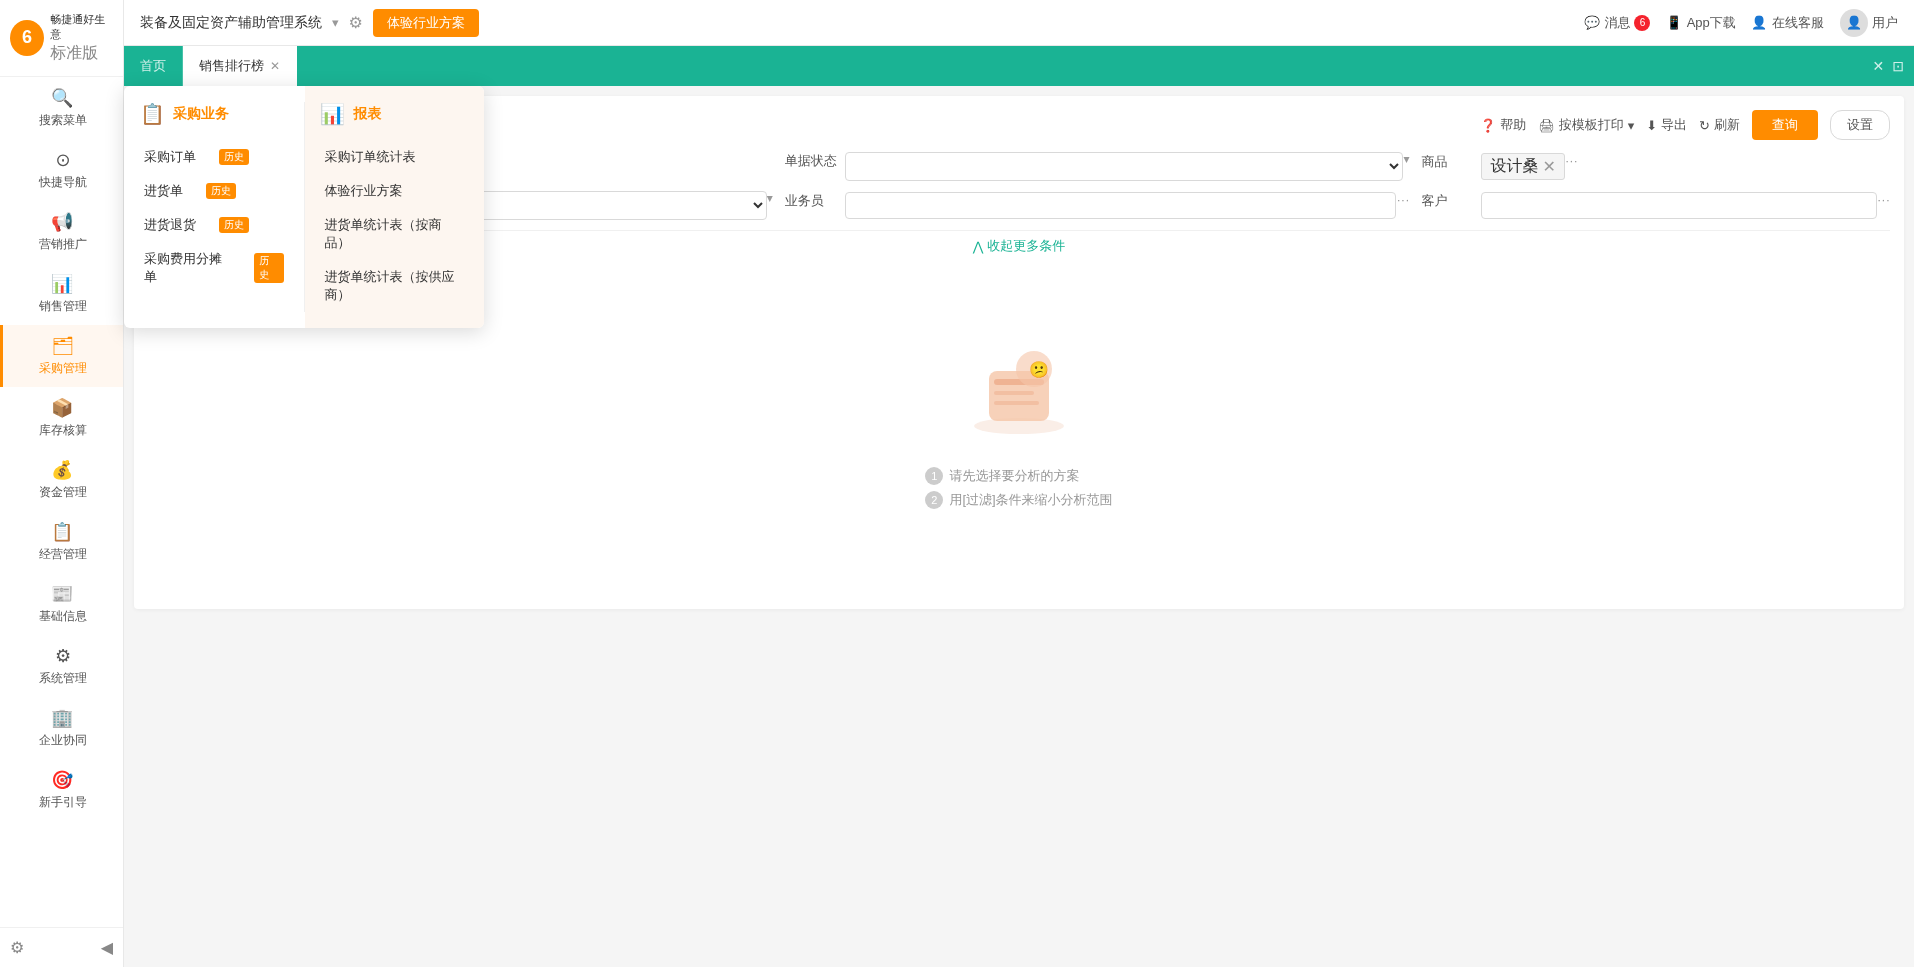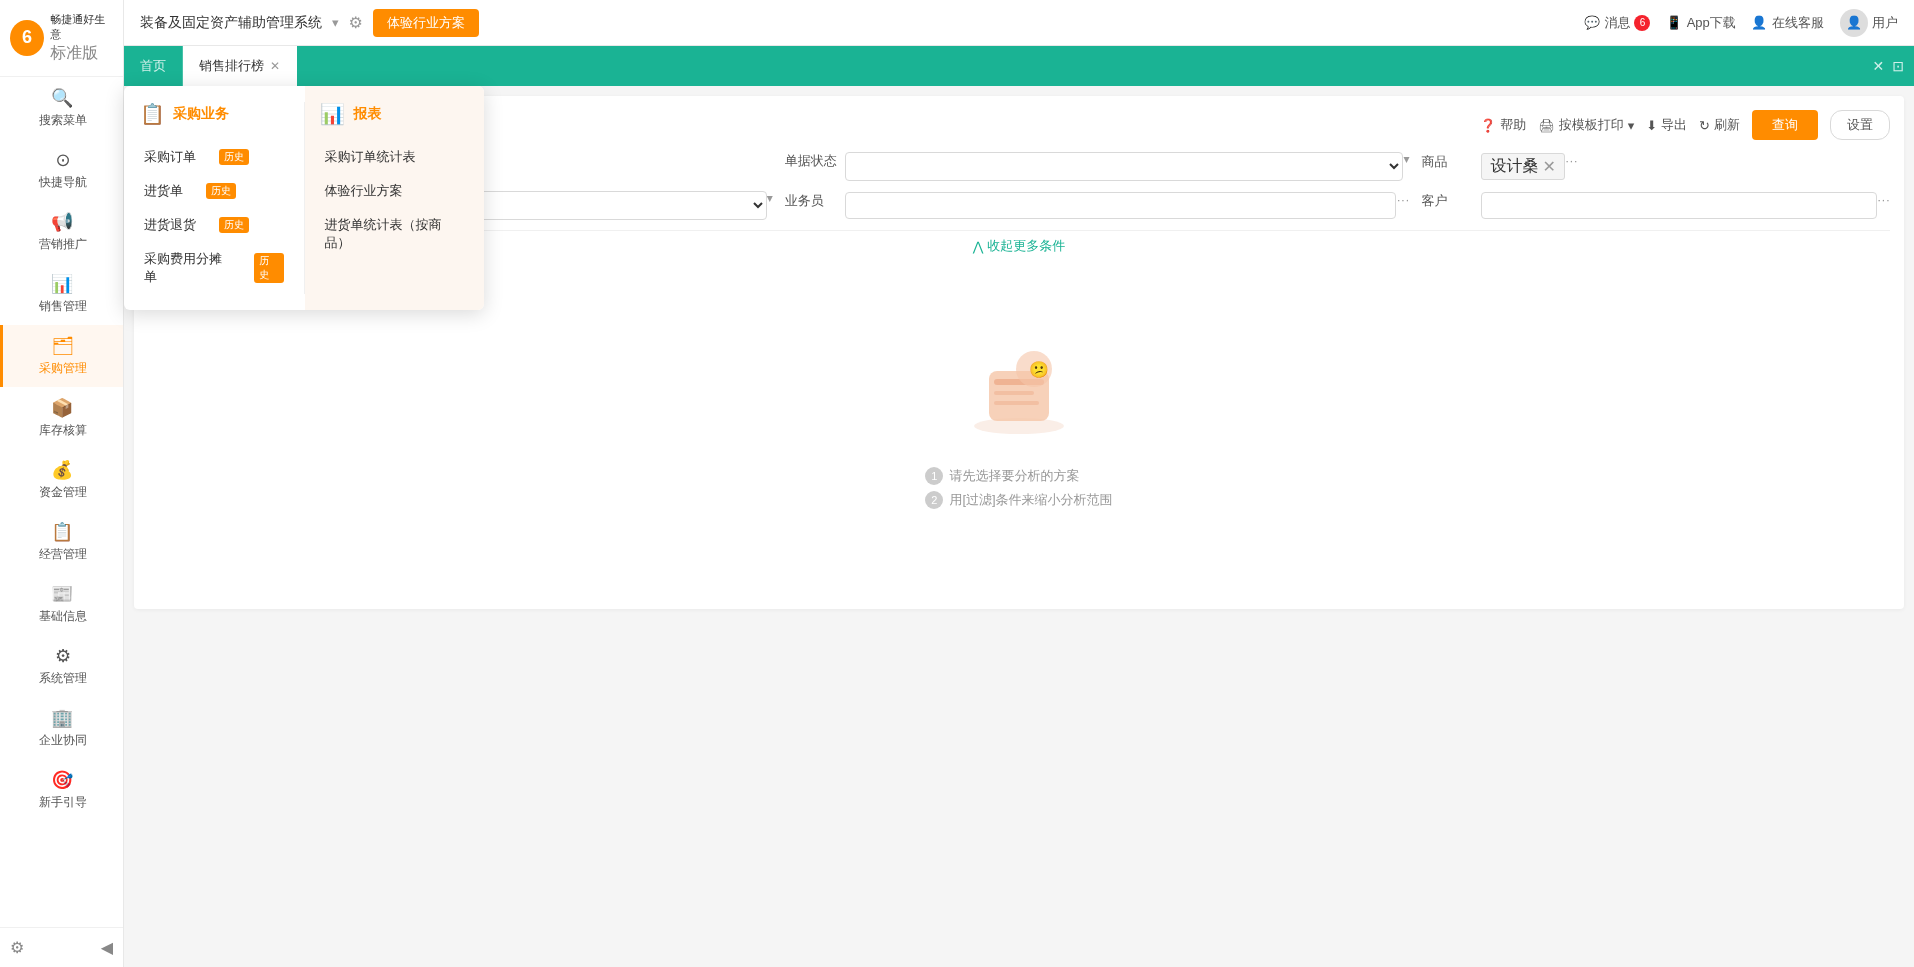--- a/index.html
+++ b/index.html
@@ -381,15 +381,18 @@
       </div>
       <div class="dropdown-item">
         <span>采购订单统计表</span>
       </div>
       <div class="dropdown-item">
         <span>体验行业方案</span>
       </div>
       <div class="dropdown-item">
         <span>进货单统计表（按商品）</span>
       </div>
+      <div class="dropdown-item">
+        <span>进货单统计表（按供应商）</span>
+      </div>
     </div>
   </div>
 </div>
 
 </body></html>

